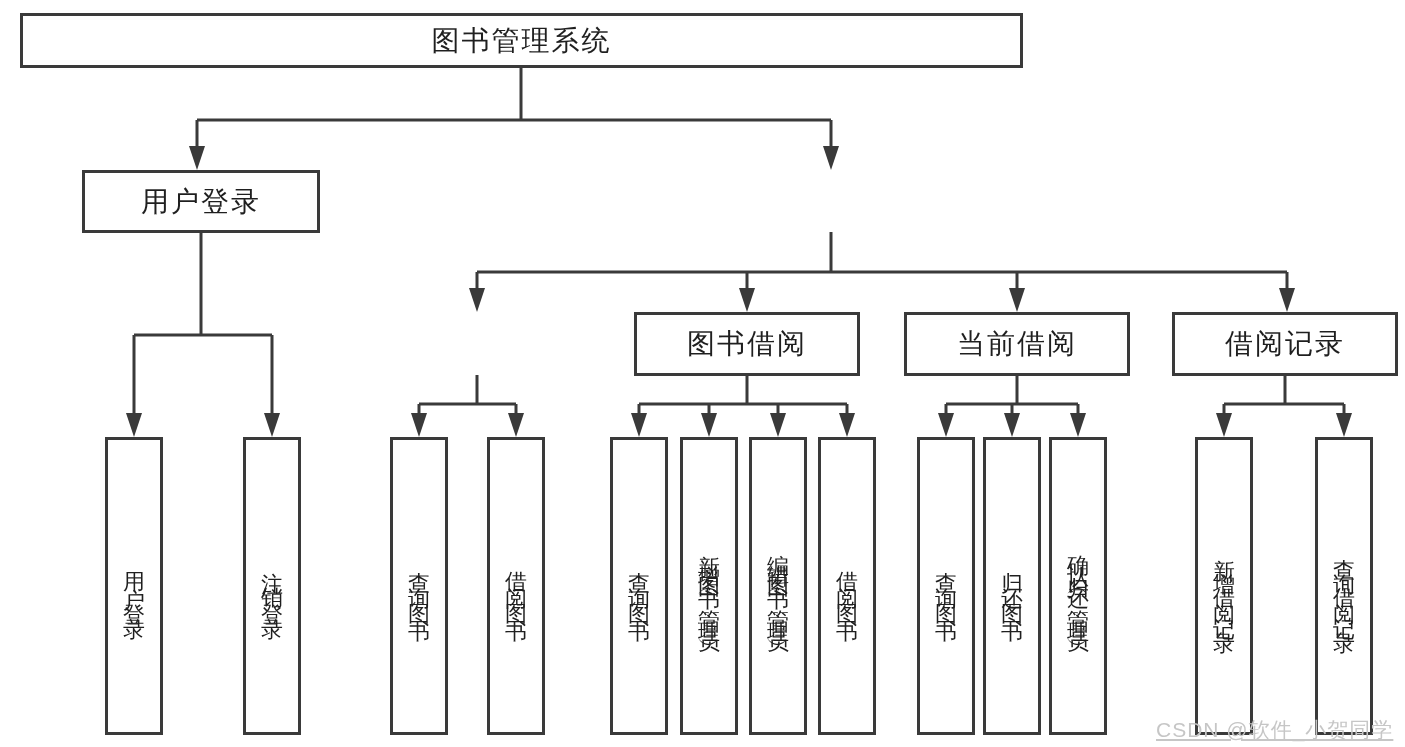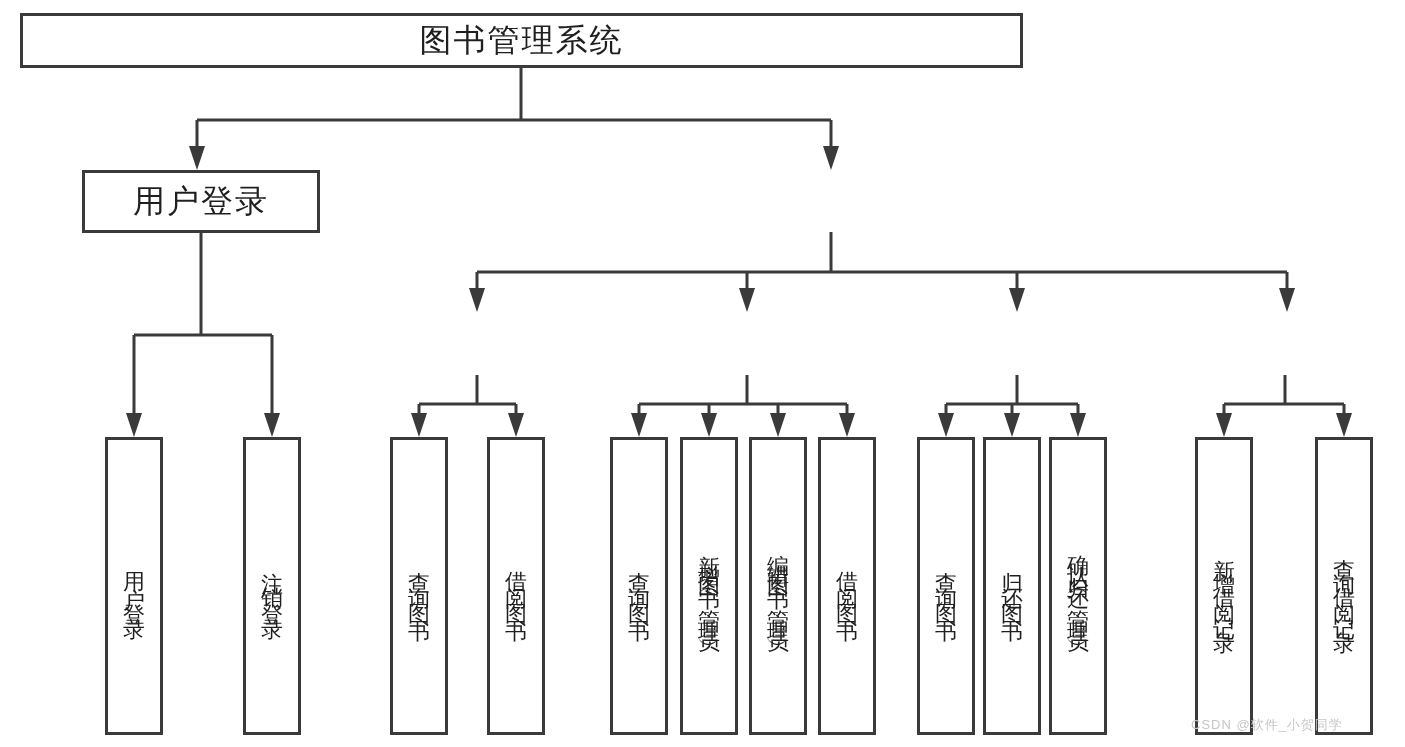--- a/index.html
+++ b/index.html
@@ -22,41 +22,42 @@
   }
   .box{
     position:absolute;
     box-sizing:border-box;
     background:#fff;
     border:3px solid var(--line);
     display:flex;align-items:center;justify-content:center;
     color:var(--text);
   }
   .hlabel{
-    font-size:32px;
+    font-size:28px;
     letter-spacing:2px;
     white-space:nowrap;
   }
   .vlabel{
     writing-mode:vertical-lr;
     text-orientation:mixed;
     font-size:22px;
     letter-spacing:16px;
     white-space:nowrap;
     line-height:1;
   }
   .vlabel.long{letter-spacing:11px;}
   .vlabel.mid{letter-spacing:15px;}
   #watermark{
     position:absolute;
-    left:1191px;top:716px;
-    font-size:13px;
+    left:1156px;top:716px;
+    font-size:21px;
     color:var(--wm);
     letter-spacing:1px;
     white-space:nowrap;
+    text-decoration:underline;
   }
 </style>
 </head>
 <body>
 
 <div id="canvas">
 
   <svg id="connectors" viewBox="0 0 1405 747" xmlns="http://www.w3.org/2000/svg">
     <g fill="none" stroke="currentColor" stroke-width="3">
 
@@ -98,20 +99,29 @@
   </svg>
 
   <div class="box" style="left:20px;top:13px;width:1003px;height:55px">
     <span class="hlabel">图书管理系统</span>
   </div>
 
   <div class="box" style="left:82px;top:170px;width:238px;height:63px">
     <span class="hlabel">用户登录</span>
   </div>
 
+  <div class="box" style="left:634px;top:312px;width:226px;height:64px">
+    <span class="hlabel">图书借阅</span>
+  </div>
+  <div class="box" style="left:904px;top:312px;width:226px;height:64px">
+    <span class="hlabel">当前借阅</span>
+  </div>
+  <div class="box" style="left:1172px;top:312px;width:226px;height:64px">
+    <span class="hlabel">借阅记录</span>
+  </div>
 
   <div class="box" style="left:105px;top:437px;width:58px;height:298px">
     <span class="vlabel">用户登录</span>
   </div>
   <div class="box" style="left:243px;top:437px;width:58px;height:298px">
     <span class="vlabel">注销登录</span>
   </div>
 
   <div class="box" style="left:390px;top:437px;width:58px;height:298px">
     <span class="vlabel">查询图书</span>

